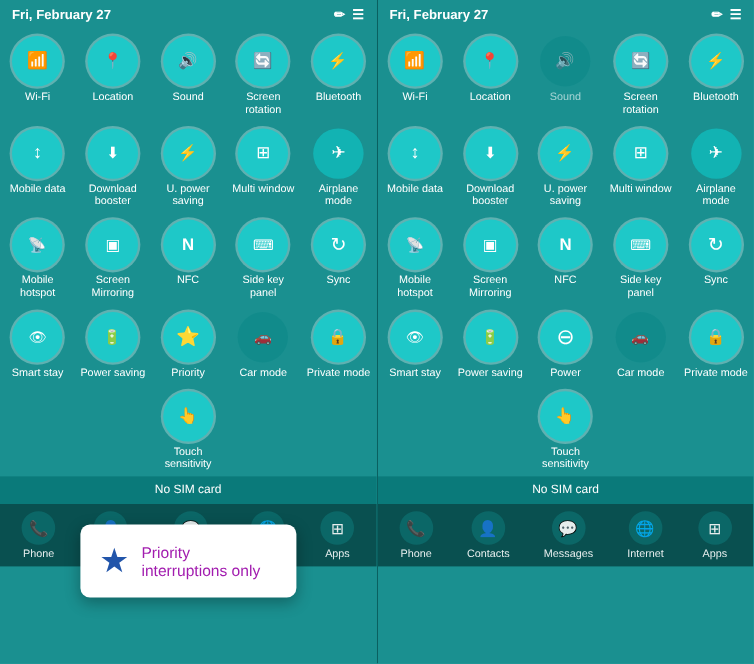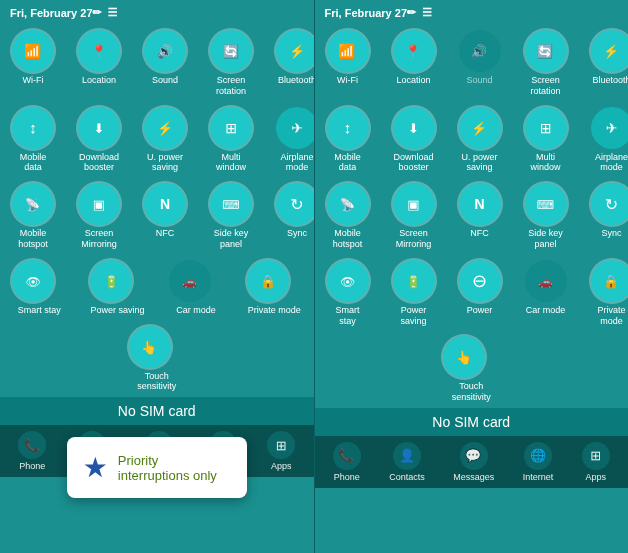--- a/index.html
+++ b/index.html
@@ -17,38 +17,40 @@
       height: 553px;
       background: #1a9090;
       display: flex;
       flex-direction: column;
       position: relative;
       overflow: hidden;
     }
 
     .status-bar {
       display: flex;
+      justify-content: space-between;
       align-items: center;
       padding: 6px 10px;
       color: white;
       font-size: 11px;
       font-weight: bold;
     }
 
     .status-bar .icons {
       display: flex;
       gap: 6px;
       align-items: center;
     }
 
     .qs-item {
       width: 56px;
       display: flex;
       flex-direction: column;
-      margin: 3px 12px;
+      align-items: center;
+      margin: 3px 0;
     }
 
     .qs-icon {
       width: 42px;
       height: 42px;
       border-radius: 50%;
       background: #12b3b3;
       display: flex;
       align-items: center;
       justify-content: center;
@@ -86,30 +88,30 @@
       display: flex;
       align-items: center;
       gap: 10px;
       min-width: 180px;
       box-shadow: 0 4px 12px rgba(0,0,0,0.3);
       z-index: 10;
     }
 
     .popup-text {
       font-size: 13px;
-      color: #4d7c0f;
+      color: #a21caf;
       font-weight: 500;
     }
 
     .bottom-bar {
       background: #0a7a7a;
       padding: 6px 4px;
       text-align: center;
       color: white;
-      font-size: 14px;
+      font-size: 10px;
     }
 
     .nav-bar {
       background: #095050;
       display: flex;
       justify-content: space-around;
       padding: 6px 4px;
     }
 
     .nav-item {
@@ -288,20 +290,26 @@
       </div>
       <span class="qs-label">Smart stay</span>
     </div>
     <div class="qs-item">
       <div class="qs-icon active">
         <span class="icon-powersave"></span>
       </div>
       <span class="qs-label">Power saving</span>
     </div>
     <div class="qs-item">
+      <div class="qs-icon active" style="background:#1ec8c8;">
+        <span class="icon-priority"></span>
+      </div>
+      <span class="qs-label">Priority</span>
+    </div>
+    <div class="qs-item">
       <div class="qs-icon dimmed">
         <span class="icon-car"></span>
       </div>
       <span class="qs-label">Car mode</span>
     </div>
     <div class="qs-item">
       <div class="qs-icon active">
         <span class="icon-private"></span>
       </div>
       <span class="qs-label">Private mode</span>

